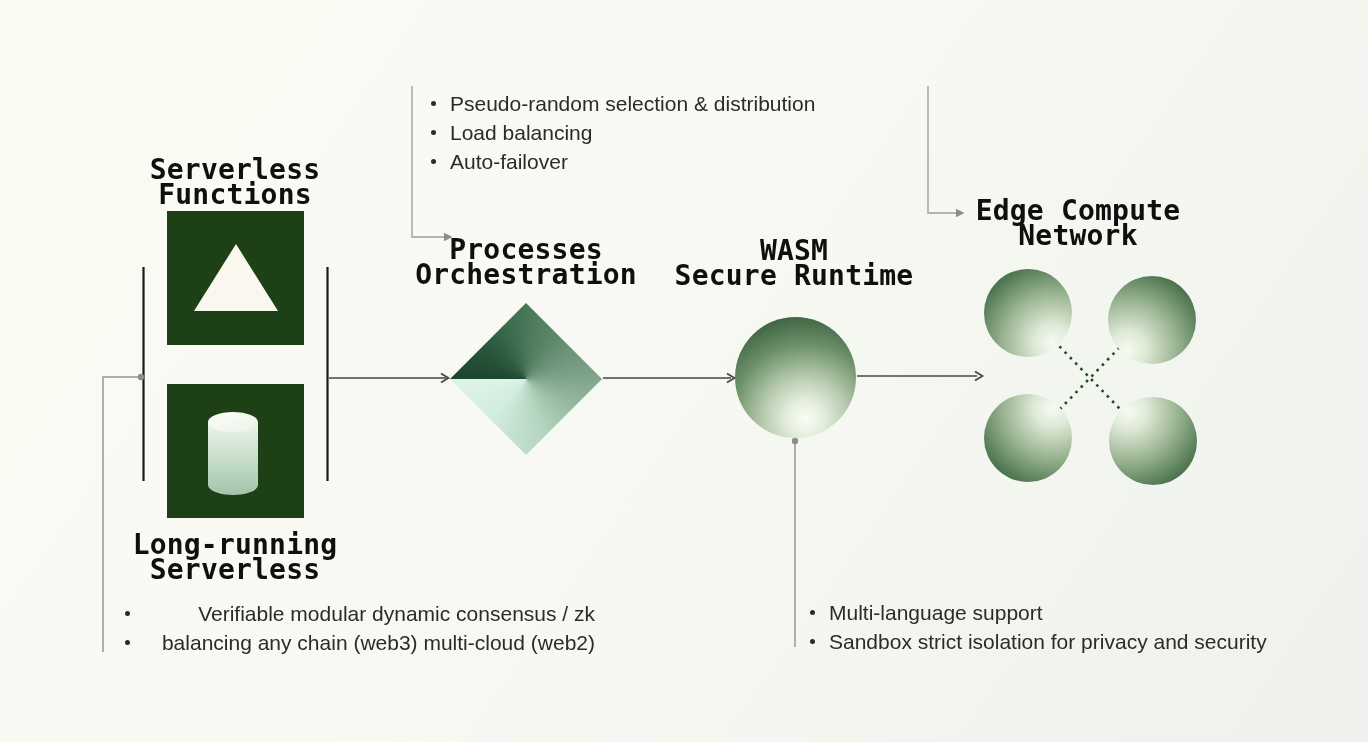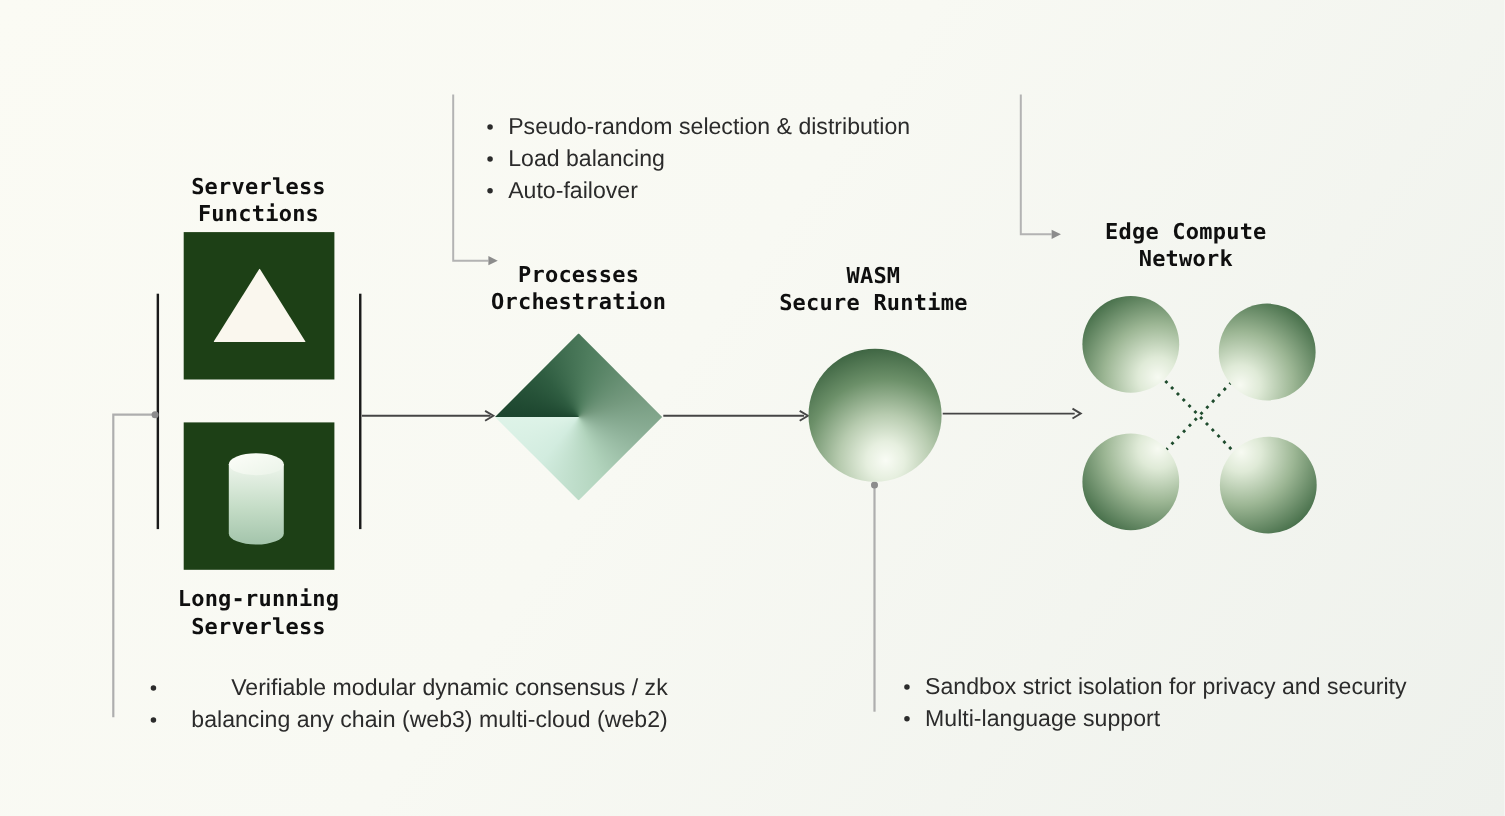--- a/index.html
+++ b/index.html
@@ -6,30 +6,30 @@
   .canvas {
     position:relative; width:1368px; height:742px; overflow:hidden;
     background:linear-gradient(125deg, #fbfbf4 0%, #f8f9f3 45%, #eef1ec 100%);
     font-family:"Liberation Sans", sans-serif;
   }
   svg.lines { position:absolute; left:0; top:0; width:1368px; height:742px; }
 
   .title {
     position:absolute; text-align:center; white-space:pre-line;
     font-family:"DejaVu Sans Mono", monospace; font-weight:700;
-    font-size:20px; line-height:25px; color:#0f0f0f; letter-spacing:0.2px;
+    font-size:28px; line-height:25px; color:#0f0f0f; letter-spacing:0.2px;
   }
   .t-serverless   { left:125px; top:157px; width:220px; }
   .t-longrunning  { left:125px; top:532px; width:220px; }
   .t-orchestration{ left:406px; top:237px; width:240px; }
   .t-wasm         { left:674px; top:238px; width:240px; }
   .t-edge         { left:958px; top:198px; width:240px;text-align:center; }
 
   .notes {
-    position:absolute; margin:12px; padding:0; list-style:none;
+    position:absolute; margin:0; padding:0; list-style:none;
     font-size:21px; line-height:29px; color:#2b2b2b;
   }
   .notes li { position:relative; padding-left:29px; white-space:pre-line; }
   .notes li::before {
     content:""; position:absolute; left:10px; top:12px;
     width:5px; height:5px; border-radius:50%; background:#2b2b2b;
   }
   .n-orchestration { left:421px; top:89px;  width:430px; }
   .n-edge          { left:936px; top:89px;  width:290px; }
   .n-inputs        { left:115px; top:599px; width:480px;text-align:right; }
@@ -152,17 +152,17 @@
     <li>Auto-failover</li>
   </ul>
 
 
   <ul class="notes n-inputs">
     <li>Verifiable modular dynamic consensus / zk</li>
     <li>balancing any chain (web3) multi-cloud (web2)</li>
   </ul>
 
   <ul class="notes n-wasm">
+    <li>Multi-language support</li>
     <li>Sandbox strict isolation for privacy and security</li>
-    <li>Multi-language support</li>
   </ul>
 
 </div>
 
 </body></html>

